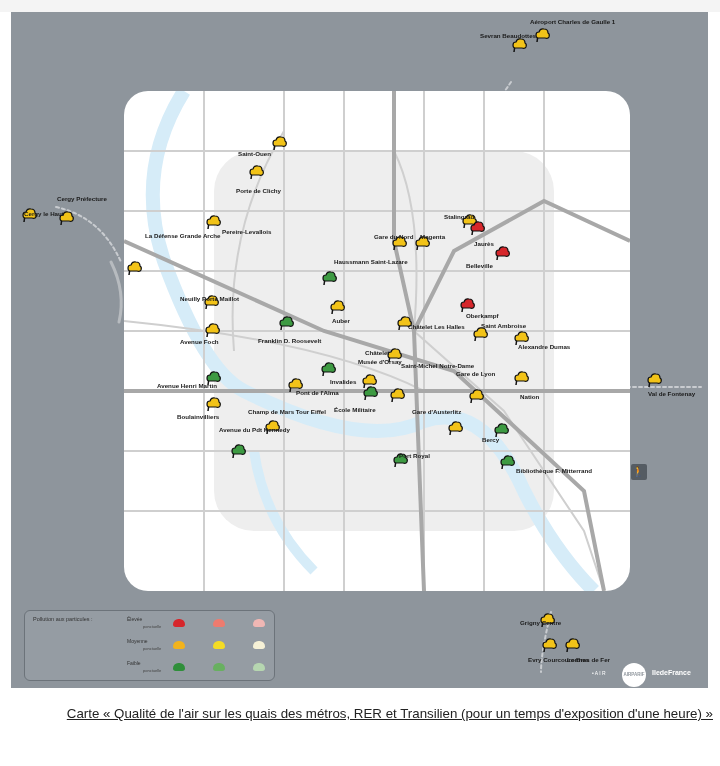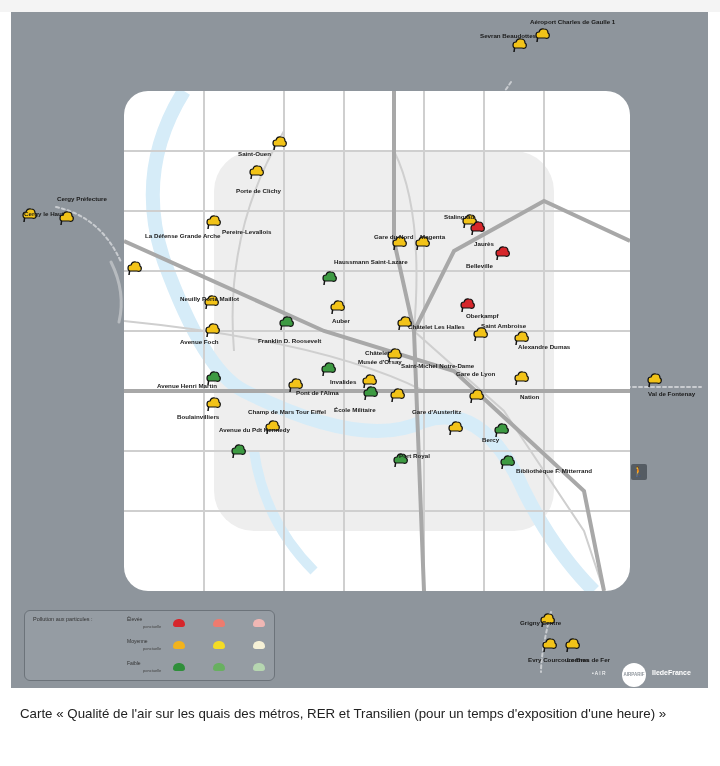--- a/index.html
+++ b/index.html
@@ -10,21 +10,21 @@
   svg.lines{position:absolute;left:0;top:0;}
   .lbl{position:absolute;font-size:6.2px;font-weight:bold;color:#1a1a1a;line-height:7px;white-space:nowrap;}
   .pin{position:absolute;width:16px;height:16px;}
   .legend{position:absolute;left:24px;top:610px;width:249px;height:69px;border:1px solid #6c737a;border-radius:6px;background:#959ca3;}
   .legend-title{position:absolute;left:8px;top:5px;font-size:5.5px;color:#333;}
   .lrow{position:absolute;left:88px;width:155px;height:20px;}
   .lrow .name{position:absolute;left:14px;top:0;font-size:5px;color:#333;}
   .lrow .sub{position:absolute;left:30px;top:8px;font-size:4px;color:#444;}
   .lrow .cloud{position:absolute;top:3px;width:12px;height:8px;border-radius:6px 6px 3px 3px;}
   .logos{position:absolute;left:600px;top:657px;}
-  .caption{position:absolute;left:20px;top:702px;width:680px;text-align:left;font-size:13.3px;line-height:24px;color:#222;}
+  .caption{position:absolute;left:33px;top:702px;width:680px;text-align:right;font-size:13.3px;line-height:24px;color:#222;text-decoration:underline;}
   .walker{position:absolute;left:620px;top:452px;width:16px;height:16px;background:#555c63;border-radius:2px;color:#fff;font-size:10px;text-align:center;line-height:16px;}
 </style>
 </head>
 <body>
 
 <div class="topbar"></div>
 
 <div class="mapframe">
   <svg class="lines" width="697" height="676">
     <g fill="none" stroke-linecap="round">

